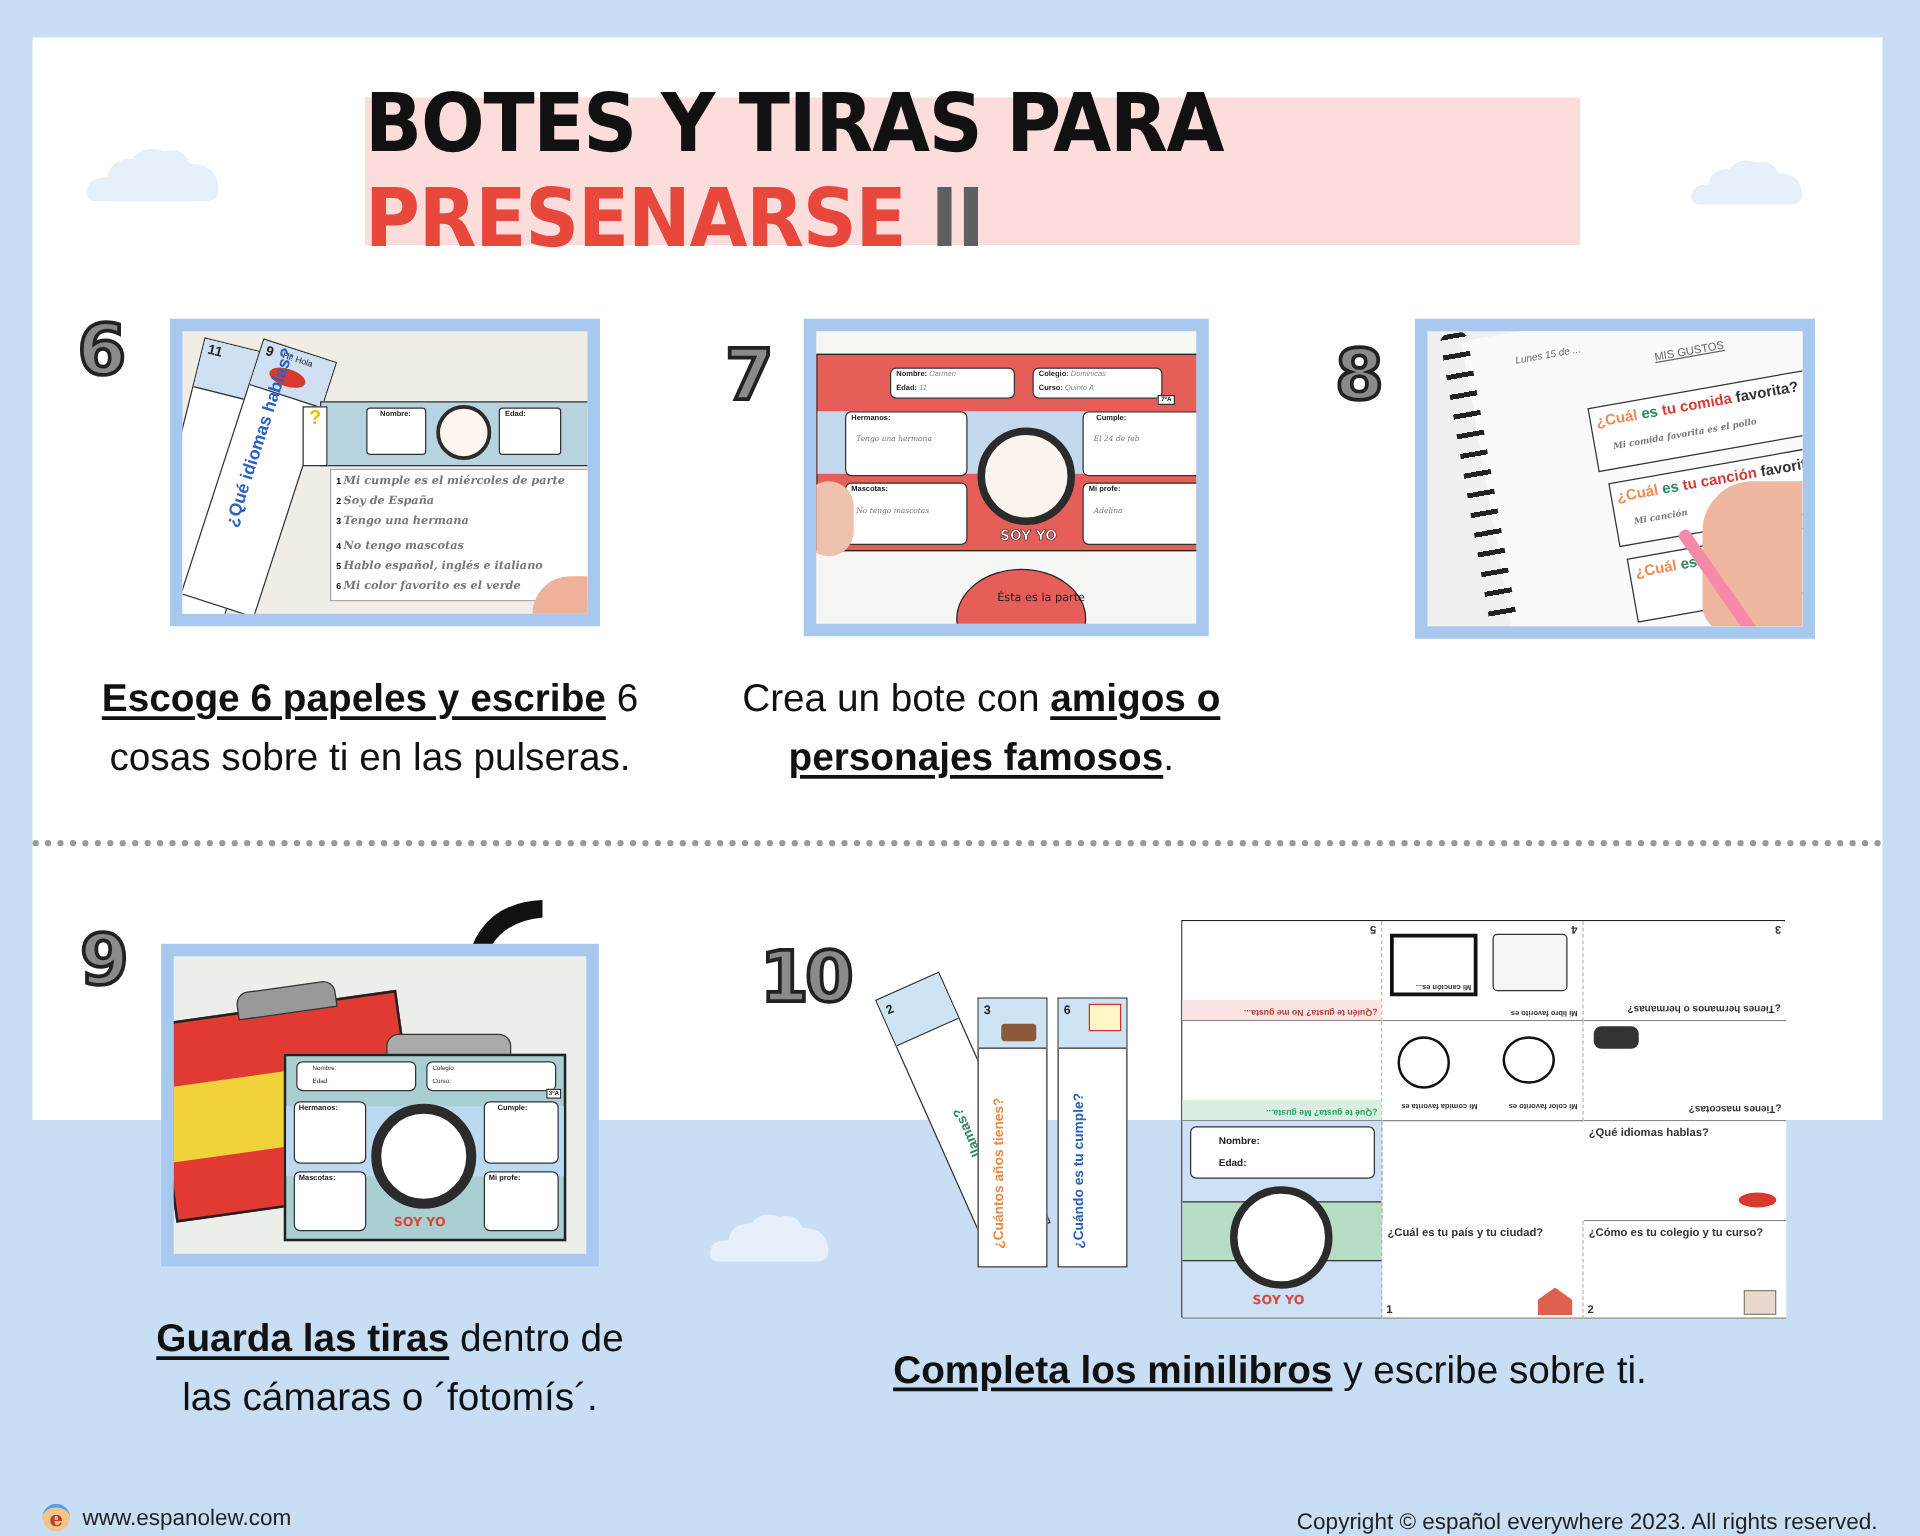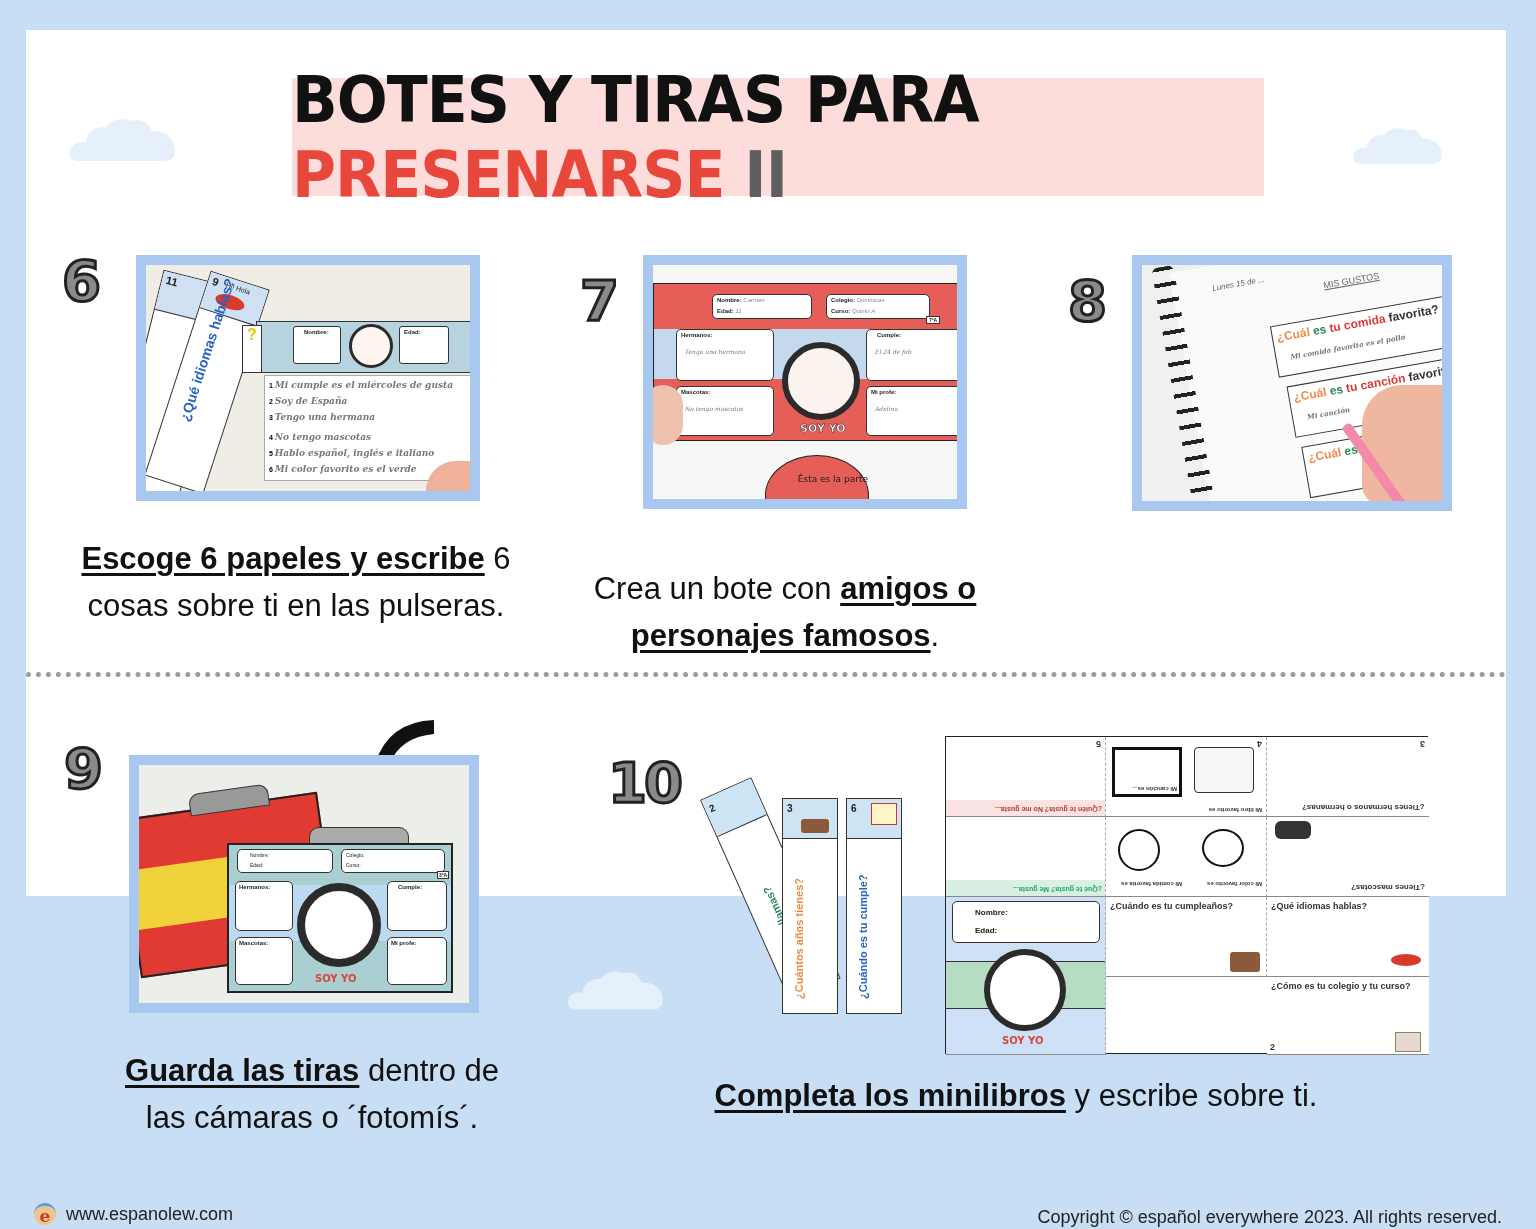--- a/index.html
+++ b/index.html
@@ -132,21 +132,21 @@
         <div class="box" style="left:36px;top:4px;width:48px;height:38px;border-radius:3px;">
             <span class="lbl" style="left:10px;top:2px;font-size:6px;">Nombre:</span>
           </div>
         <div class="ring" style="left:92px;top:2px;width:44px;height:44px;border-width:3px;background:#fff7ef;"></div>
         <div class="box" style="left:142px;top:4px;width:50px;height:38px;border-radius:3px;">
             <span class="lbl" style="left:4px;top:2px;font-size:6px;">Edad:</span>
           </div>
       </div>
       <div style="position:absolute;left:96px;top:60px;width:20px;height:48px;background:#fff;border:1px solid #333;font-weight:bold;text-align:center;font-size:16px;color:#e8c400;">?</div>
       <div style="position:absolute;left:118px;top:110px;width:230px;height:106px;background:#fff;border:1px solid #aaa;">
-        <div style="position:absolute;left:4px;top:4px;font-size:7px;font-weight:bold;"><span>1</span> <span class="hand" style="position:static;">Mi cumple es el miércoles de gusta</span></div>
+        <div style="position:absolute;left:4px;top:4px;font-size:7px;font-weight:bold;"><span>1</span> <span class="hand" style="position:static;">Mi cumple es el miércoles de parte</span></div>
         <div style="position:absolute;left:4px;top:20px;font-size:7px;font-weight:bold;"><span>2</span> <span class="hand" style="position:static;">Soy de España</span></div>
         <div style="position:absolute;left:4px;top:36px;font-size:7px;font-weight:bold;"><span>3</span> <span class="hand" style="position:static;">Tengo una hermana</span></div>
         <div style="position:absolute;left:4px;top:56px;font-size:7px;font-weight:bold;"><span>4</span> <span class="hand" style="position:static;">No tengo mascotas</span></div>
         <div style="position:absolute;left:4px;top:72px;font-size:7px;font-weight:bold;"><span>5</span> <span class="hand" style="position:static;">Hablo español, inglés e italiano</span></div>
         <div style="position:absolute;left:4px;top:88px;font-size:7px;font-weight:bold;"><span>6</span> <span class="hand" style="position:static;">Mi color favorito es el verde</span></div>
       </div>
       <div style="position:absolute;left:280px;top:196px;width:70px;height:40px;border-radius:30px 0 0 10px;background:#f0b19a;"></div>
     </div>
   </div>
   <div class="caption" style="left:30px;top:505px;width:480px;">
@@ -185,21 +185,21 @@
         </div>
         <div class="ring" style="left:128px;top:58px;width:78px;height:78px;border-width:6px;background:#fbf3ee;"></div>
         <span class="soyyo" style="left:146px;top:138px;color:#fff;-webkit-text-stroke:0.5px #222;font-size:11px;">SOY YO</span>
       </div>
       <div style="position:absolute;left:112px;top:190px;width:104px;height:80px;border-radius:50%;background:#e55e58;border:1.5px solid #222;display:flex;justify-content:flex-end;padding-top:18px;">
         <span style="font-size:9px;color:#222;font-family:'DejaVu Sans',sans-serif;">Ésta es la parte</span>
       </div>
       <div style="position:absolute;left:-10px;top:120px;width:40px;height:60px;border-radius:20px;background:#efc2ad;"></div>
     </div>
   </div>
-  <div class="caption" style="left:534px;top:535px;width:450px;">
+  <div class="caption" style="left:534px;top:505px;width:450px;">
     <span>Crea un bote con </span><b>amigos o personajes famosos</b><span>.</span>
   </div>
 
   <div class="step-num" style="left:1042px;top:238px;">8</div>
   <div class="photo" style="left:1106px;top:225px;width:320px;height:256px;">
     <div class="inner" style="background:#f0f0f2;">
       <div style="position:absolute;left:50px;top:-20px;width:300px;height:290px;background:#fafafa;transform:rotate(-10deg);">
         <div style="position:absolute;left:40px;top:18px;font-size:8px;color:#666;font-style:italic;">Lunes 15 de ...</div>
         <div style="position:absolute;left:150px;top:34px;font-size:9px;color:#666;text-decoration:underline;">MIS GUSTOS</div>
         <div style="position:absolute;left:90px;top:70px;width:230px;height:52px;border:1.5px solid #333;background:#fff;padding:4px;font-weight:bold;font-size:12px;">
@@ -314,23 +314,24 @@
       <div style="position:absolute;left:6px;top:10px;width:70px;height:50px;border:3px solid #111;transform:rotate(180deg);font-size:6px;padding:2px;">Mi canción es...</div>
       <div style="position:absolute;left:84px;top:70px;width:72px;font-size:6px;transform:rotate(180deg);">Mi libro favorito es</div>
       <div style="position:absolute;left:88px;top:10px;width:60px;height:46px;border:1.5px solid #333;border-radius:4px;background:#f6f6f6;"></div>
     </div>
     <div class="mini-cell" style="left:160px;top:80px;width:161px;height:80px;">
       <div style="position:absolute;left:12px;top:12px;width:42px;height:42px;border:2px solid #111;border-radius:50%;"></div>
       <div style="position:absolute;left:96px;top:12px;width:42px;height:38px;border:2px solid #111;border-radius:50%;"></div>
       <div style="position:absolute;left:4px;top:64px;width:72px;font-size:6px;transform:rotate(180deg);">Mi comida favorita es</div>
       <div style="position:absolute;left:84px;top:64px;width:72px;font-size:6px;transform:rotate(180deg);">Mi color favorito es</div>
     </div>
-    <div class="mini-cell" style="left:160px;top:160px;width:161px;height:80px;">
-      <span>¿Cuándo es tu cumpleaños?</span>
-      <span style="position:absolute;right:6px;bottom:4px;width:30px;height:20px;background:#8a5a3a;border-radius:3px;"></span>
+    <div class="mini-cell" style="left:160px;top:240px;width:161px;height:78px;">
+      <span>¿Cuál es tu país y tu ciudad?</span>
+      <span style="position:absolute;left:3px;bottom:2px;">1</span>
+      <span style="position:absolute;right:8px;bottom:2px;width:28px;height:22px;background:#e06050;clip-path:polygon(50% 0,100% 45%,100% 100%,0 100%,0 45%);"></span>
     </div>
 
     <div class="mini-cell" style="left:321px;top:0;width:162px;height:80px;border-right:none;">
       <span style="position:absolute;right:4px;top:2px;transform:rotate(180deg);">3</span>
       <div style="position:absolute;right:4px;bottom:4px;font-size:8px;transform:rotate(180deg);">¿Tienes hermanos o hermanas?</div>
     </div>
     <div class="mini-cell" style="left:321px;top:80px;width:162px;height:80px;border-right:none;">
       <div style="position:absolute;right:4px;bottom:4px;font-size:8px;transform:rotate(180deg);">¿Tienes mascotas?</div>
       <span style="position:absolute;left:8px;top:4px;width:36px;height:18px;background:#333;border-radius:6px;"></span>
     </div>

